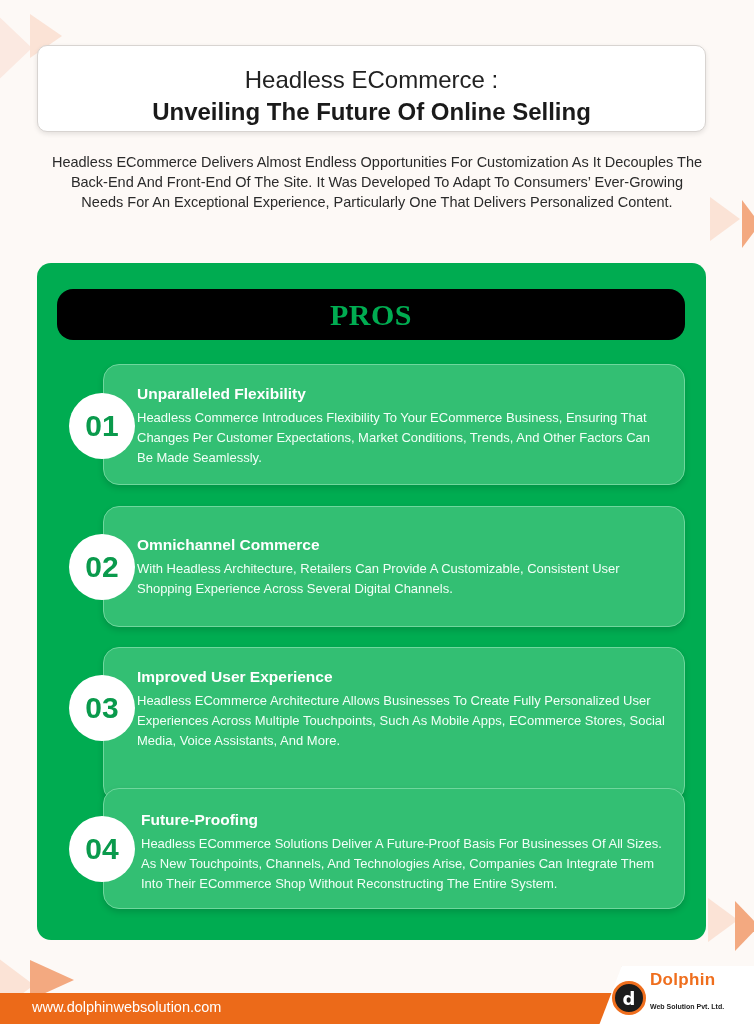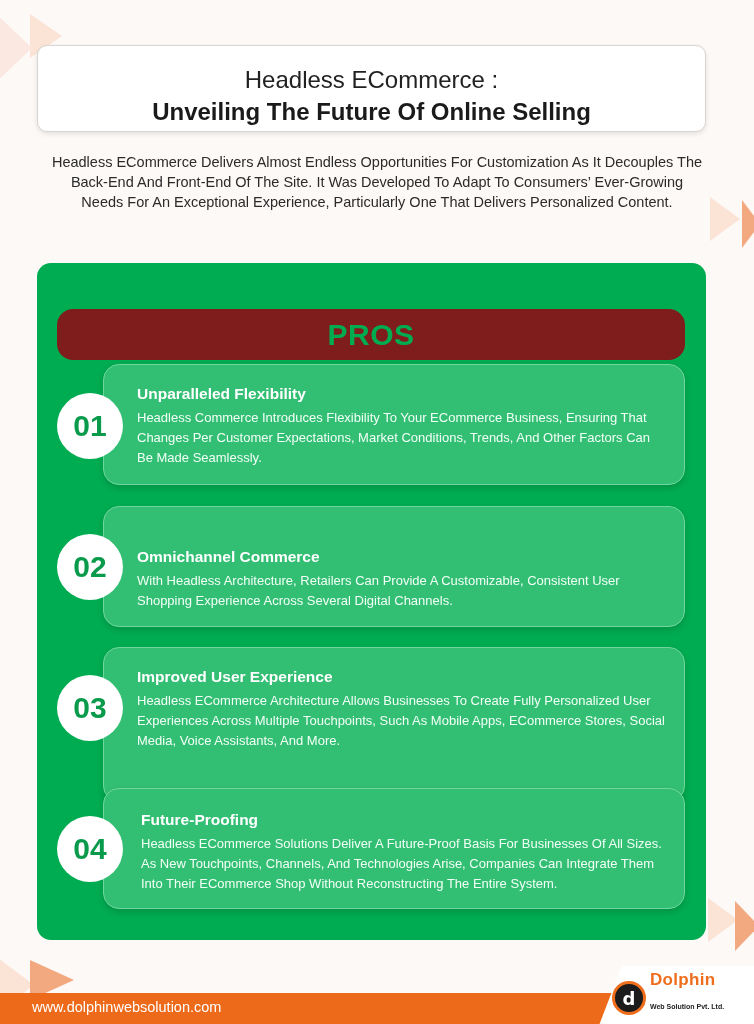--- a/index.html
+++ b/index.html
@@ -33,38 +33,38 @@
     .intro {
       position: absolute; left: 50px; top: 152px; width: 654px;
       text-align: center; font-size: 14.5px; line-height: 20px; color: #2b2b2b;
     }
 
     .panel {
       position: absolute; left: 37px; top: 263px; width: 669px; height: 677px;
       background: #00ac51; border-radius: 14px;
     }
     .pros-bar {
-      position: absolute; left: 20px; top: 46px; width: 628px; height: 51px;
-      background: #7f1d1d; border-radius: 16px;
-      display: flex; align-items: center; justify-content: center;
+      position: absolute; left: 20px; top: 26px; width: 628px; height: 51px;
+      background: #000000; border-radius: 16px;
+      display: flex; align-items: center; justify-content: center; font-family: Liberation Serif, serif;
     }
     .pros-label { font-size: 30px; font-weight: 700; color: #00ac51; letter-spacing: 0.5px; }
 
     .card {
       position: absolute; left: 66px; width: 582px;
       background: #33bf73; border: 1.5px solid #6fd79d; border-radius: 16px;
       box-shadow: 0 3px 6px rgba(0,0,0,0.15);
       padding: 18px 18px 10px 33px;
       color: #ffffff;
     }
     .card-title { font-size: 15.5px; font-weight: 700; line-height: 22px; margin-bottom: 3px; }
     .card-desc { font-size: 13px; line-height: 20px; color: #f2fff7; }
 
     .badge {
-      position: absolute; left: 20px; width: 66px; height: 66px;
+      position: absolute; left: 32px; width: 66px; height: 66px;
       background: #ffffff; border-radius: 50%;
       display: flex; align-items: center; justify-content: center;
       font-size: 30px; font-weight: 700; color: #0a9a4c;
       z-index: 2;
     }
 
     .footer-bar {
       position: absolute; left: 0; top: 993px; width: 754px; height: 31px;
       background: #ec6a19;
     }
@@ -109,21 +109,21 @@
   <div class="pros-bar">
     <span class="pros-label">PROS</span>
   </div>
 
   <div class="card" style="top:101px;height:121px;">
     <div class="card-title">Unparalleled Flexibility</div>
     <div class="card-desc">Headless Commerce Introduces Flexibility To Your ECommerce Business, Ensuring That Changes Per Customer Expectations, Market Conditions, Trends, And Other Factors Can Be Made Seamlessly.</div>
   </div>
   <div class="badge" style="top:130px;">01</div>
 
-  <div class="card" style="top:243px;height:121px;padding-top:39px;">
+  <div class="card" style="top:243px;height:121px;padding-top:27px;">
     <div class="card-title">Omnichannel Commerce</div>
     <div class="card-desc">With Headless Architecture, Retailers Can Provide A Customizable, Consistent User Shopping Experience Across Several Digital Channels.</div>
   </div>
   <div class="badge" style="top:271px;">02</div>
 
   <div class="card" style="top:384px;height:155px;">
     <div class="card-title">Improved User Experience</div>
     <div class="card-desc">Headless ECommerce Architecture Allows Businesses To Create Fully Personalized User Experiences Across Multiple Touchpoints, Such As Mobile Apps, ECommerce Stores, Social Media, Voice Assistants, And More.</div>
   </div>
   <div class="badge" style="top:412px;">03</div>

